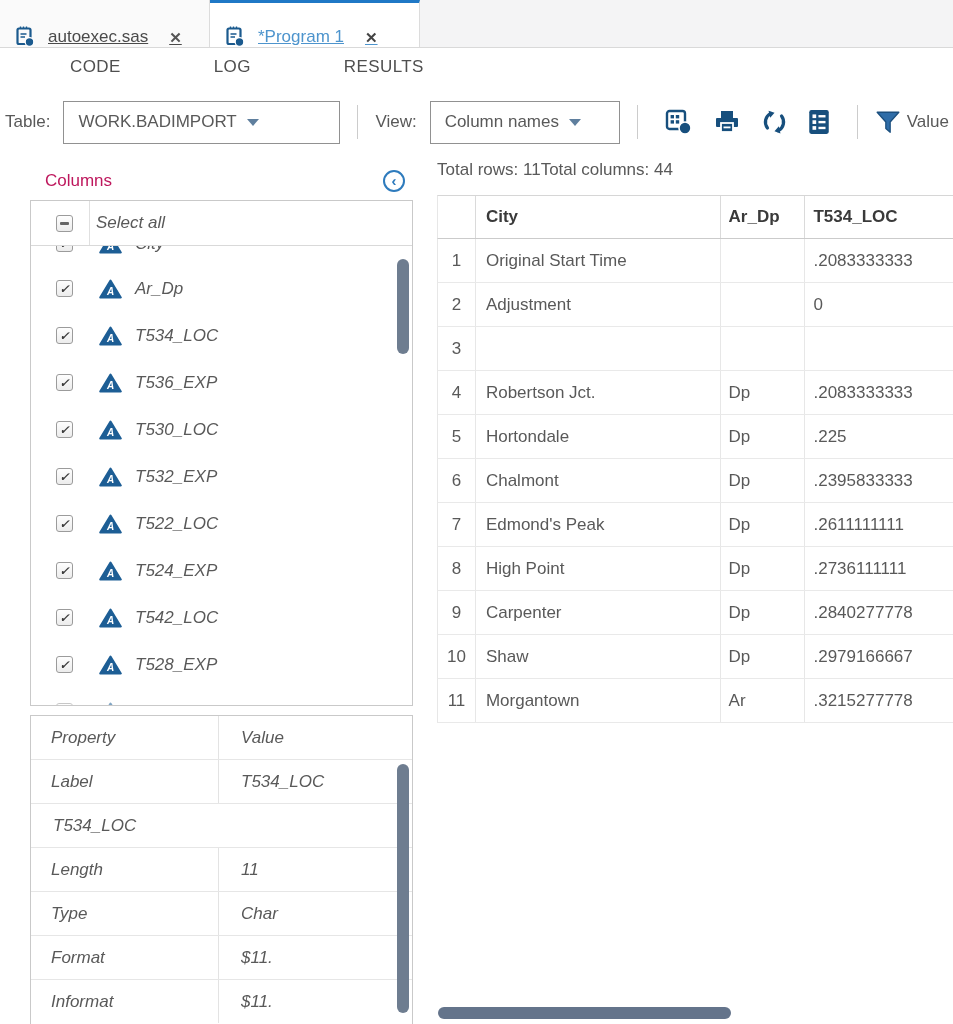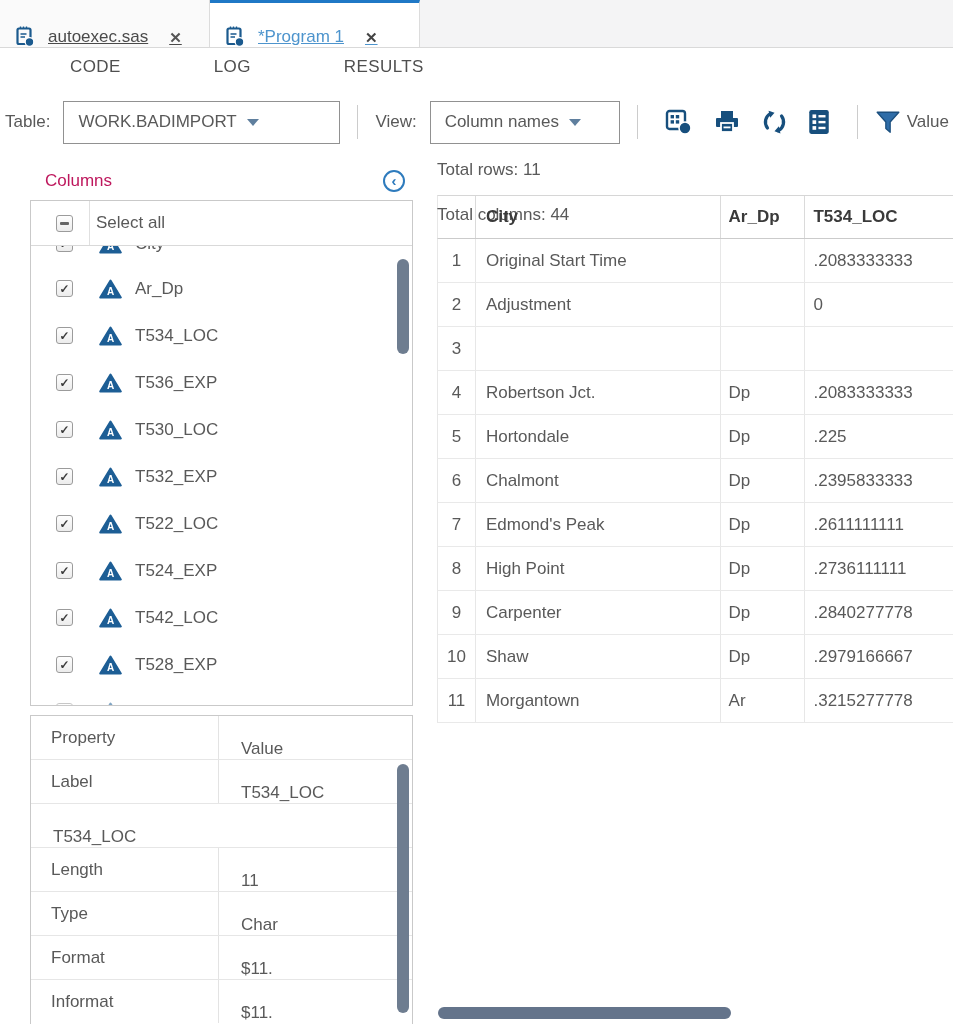--- a/index.html
+++ b/index.html
@@ -36,47 +36,47 @@
 
   
   .left-head { position:absolute; left:30px; top:162px; width:383px; height:38px;
     display:flex; align-items:center; justify-content:space-between; padding:0 8px 0 15px; }
   .left-head .title { color:#be185d; }
   .circle-chevron { width:22px; height:22px; border:2px solid #2e7bbd; border-radius:50%;
     display:flex; align-items:center; justify-content:center; color:#2e7bbd;
     font-weight:bold; font-size:15px; line-height:1; padding-bottom:2px; }
 
   .col-list { position:absolute; left:30px; top:200px; width:383px; height:506px;
-    border:1px solid #c9c9c9; background:#fff; overflow:hidden; }
+    border:1px solid #c9c9c9; background:#fff; overflow:hidden;font-style:italic; }
   .selall-row { height:45px; display:flex; align-items:center; padding-left:25px;
     border-bottom:1px solid #d9d9d9; position:relative; }
   .selall-row::after { content:""; position:absolute; left:58px; top:0; bottom:0; width:1px; background:#e0e0e0; }
   .selall-row .lbl { margin-left:23px; color:#595959; }
   .checkbox { width:17px; height:17px; border:1px solid #9b9b9b; border-radius:3px; flex:none;
     background:linear-gradient(#fefefe,#ececec); display:flex; align-items:center; justify-content:center;
     font-size:12px; color:#3b3b3b; font-weight:bold; line-height:1; }
   .dash { width:9px; height:3px; background:#666; border-radius:1px; }
   .clip-row { overflow:hidden; }
   .col-item { height:47px; display:flex; align-items:center; padding-left:25px; }
   .col-item .cicon { margin-left:26px; margin-right:13px; display:flex; }
   .col-item .clabel { color:#595959; }
   .vthumb { position:absolute; width:12px; border-radius:6px; background:#6e7d90; }
 
   
   .prop-table { position:absolute; left:30px; top:715px; width:383px; height:309px;
     border:1px solid #c9c9c9; border-bottom:none; background:#fff; overflow:hidden; }
-  .prow { display:flex; height:44px; align-items:flex-end; border-top:1px solid #e6e6e6; }
+  .prow { display:flex; height:44px; align-items:center; border-top:1px solid #e6e6e6;font-style:italic; }
   .prow.head { height:43px; border-top:none; }
   .pc1 { width:188px; padding-left:20px; border-right:1px solid #e3e3e3; align-self:stretch;
     display:flex; align-items:center; }
   .pc2 { padding-left:22px; }
 
   
   .right-panel { position:absolute; left:437px; top:160px; width:516px; height:864px; overflow:hidden; }
-  .summary { height:35px; display:flex; gap:25px; align-items:flex-start; color:#595959;flex-direction:column; }
+  .summary { height:35px; display:flex; gap:0; align-items:flex-start; color:#595959; }
   .dtable { width:700px; }
   .trow { display:flex; height:44px; border-bottom:1px solid #e9e9e9; border-left:1px solid #e7e7e7; }
   .trow.head { border-top:1px solid #d6d6d6; border-bottom:1px solid #cbcbcb; font-weight:bold; color:#3a3a3a; }
   .tc { display:flex; align-items:center; border-right:1px solid #e7e7e7; overflow:hidden; white-space:nowrap; }
   .trow.head .tc { border-right:1px solid #dadada; }
   .c0 { width:38px; justify-content:center; color:#595959; }
   .c1 { width:245px; padding-left:10px; }
   .c2 { width:85px; padding-left:8px; }
   .c3 { width:332px; padding-left:8px; }
   .hthumb { position:absolute; left:1px; top:847px; width:293px; height:12px;

